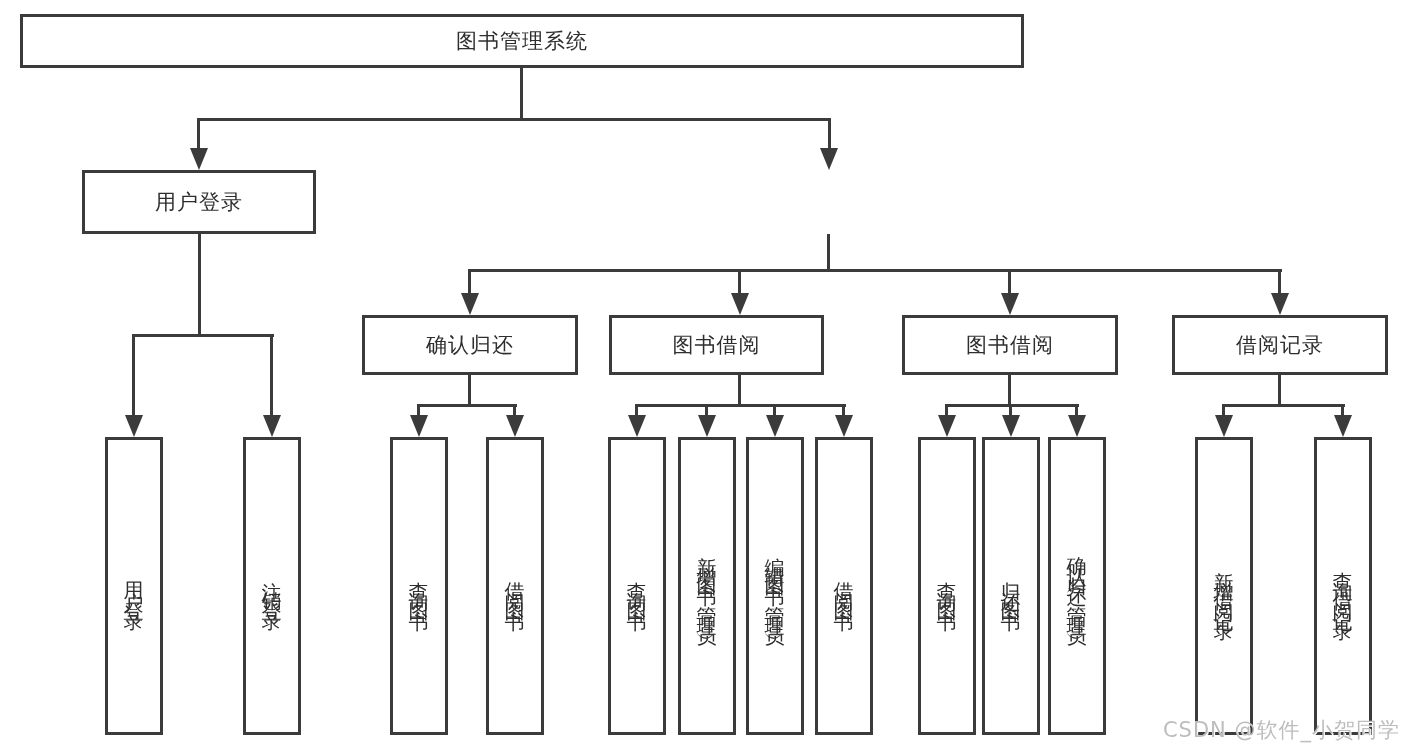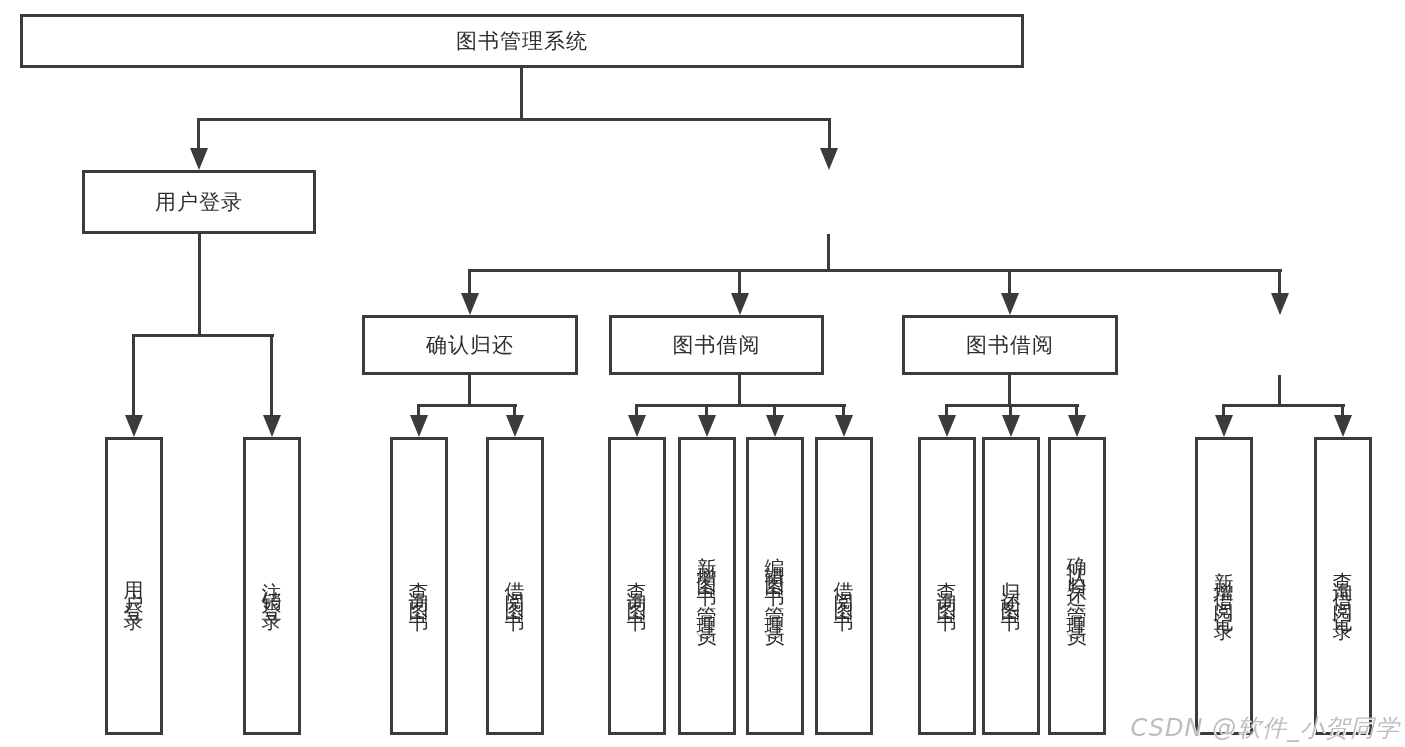--- a/index.html
+++ b/index.html
@@ -39,26 +39,25 @@
   .hline{position:absolute;height:3px;background:var(--line);}
   .arrow{
     position:absolute;width:0;height:0;
     border-left:9px solid transparent;
     border-right:9px solid transparent;
     border-top:22px solid var(--line);
   }
   .watermark{
     position:absolute;
     right:5px;bottom:3px;
-    font-size:24px;
+    font-size:21px;
     color:var(--watermark);
     letter-spacing:1px;
     text-shadow:1px 1px 0 #ffffff;
     white-space:nowrap;
-    font-style:italic;
   }
 </style>
 </head>
 <body>
 
 <div class="canvas">
 
   <div class="box" style="left:20px;top:14px;width:1004px;height:54px">
     <span>图书管理系统</span>
   </div>
@@ -93,20 +92,23 @@
   <div class="arrow" style="left:1271px;top:293px"></div>
 
   <div class="box" style="left:362px;top:315px;width:216px;height:60px">
     <span>确认归还</span>
   </div>
   <div class="box" style="left:609px;top:315px;width:215px;height:60px">
     <span>图书借阅</span>
   </div>
   <div class="box" style="left:902px;top:315px;width:216px;height:60px">
     <span>图书借阅</span>
+  </div>
+  <div class="box" style="left:1172px;top:315px;width:216px;height:60px">
+    <span>借阅记录</span>
   </div>
 
   <div class="vline" style="left:468px;top:375px;height:31px"></div>
   <div class="hline" style="left:417px;top:404px;width:100px"></div>
   <div class="vline" style="left:417px;top:404px;height:13px"></div>
   <div class="arrow" style="left:410px;top:415px"></div>
   <div class="vline" style="left:513px;top:404px;height:13px"></div>
   <div class="arrow" style="left:506px;top:415px"></div>
 
   <div class="vline" style="left:738px;top:375px;height:31px"></div>

